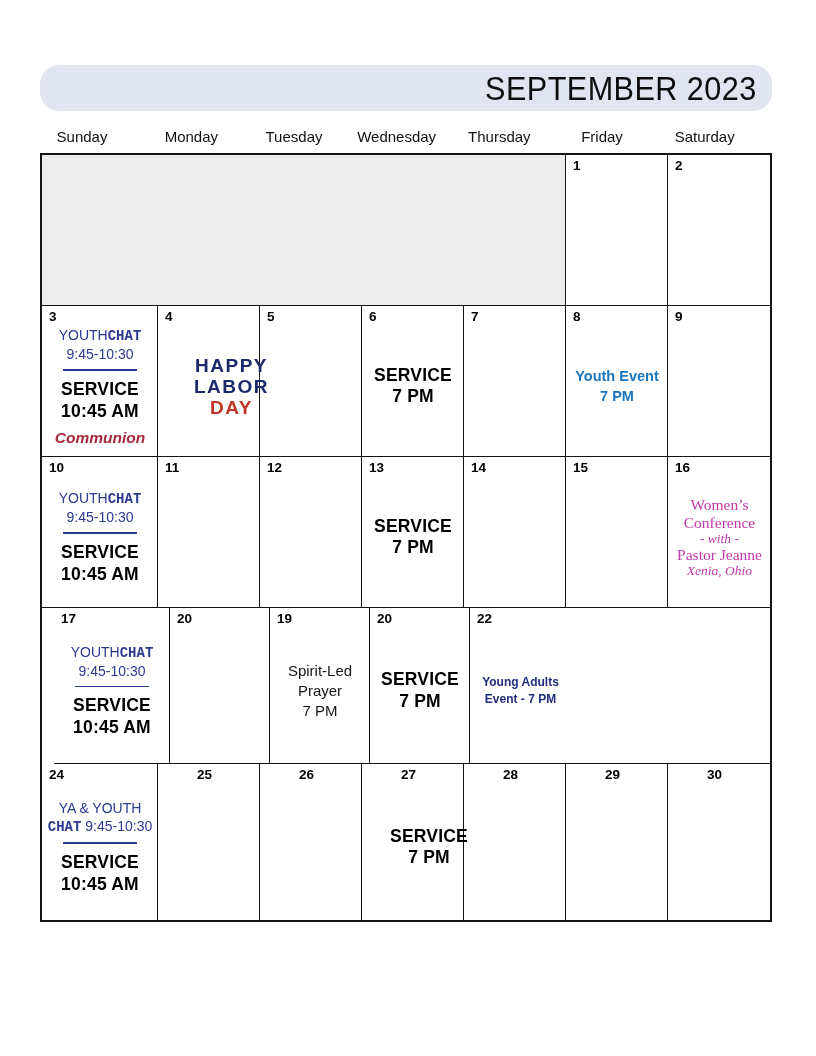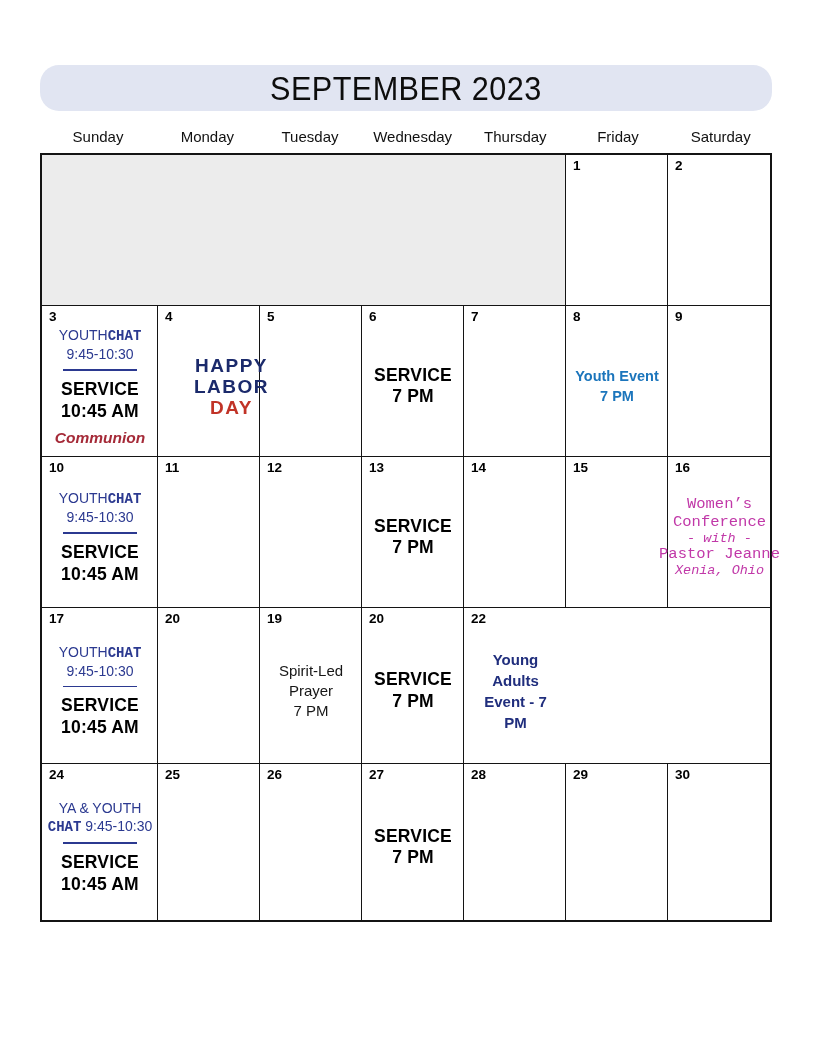--- a/index.html
+++ b/index.html
@@ -4,41 +4,41 @@
 <style>
   html,body{margin:0;padding:0;background:#ffffff;}
   .page{
     position:relative;width:816px;height:1056px;background:#ffffff;overflow:hidden;
     font-family:"Liberation Sans","DejaVu Sans",sans-serif;color:#000;
   }
   
   .titlebar{
     position:absolute;left:40px;top:65px;width:732px;height:46px;
     background:var(--title-bg,#e1e5f2);
-    display:flex;align-items:center;justify-content:center;border-radius:19px;
+    display:flex;align-items:center;justify-content:flex-end;border-radius:19px;
   }
   .titlebar h1{
     margin:0;font-size:34px;font-weight:400;letter-spacing:.5px;color:#0d0d0d;
     transform:scaleX(.9);transform-origin:center;white-space:nowrap;
   }
   
   .weekday-row{
-    position:absolute;left:40px;top:128px;width:732px;
+    position:absolute;left:24px;top:128px;width:732px;
     display:grid;grid-template-columns:116px repeat(6,1fr);
   }
   .wd{text-align:center;font-size:15px;color:#111;}
   
   .calendar{
     position:absolute;left:40px;top:153px;width:732px;
     border:2px solid #141414;box-sizing:border-box;background:#fff;
   }
   .week{display:grid;grid-template-columns:116px repeat(6,1fr);border-bottom:1.5px solid #141414;}
-  .week:last-child{border-bottom:none;}
+  .week:last-child{border-bottom:none;gap:32px;}
   .week:nth-child(1),.week:nth-child(2),.week:nth-child(3){height:150px;}
-  .week:nth-child(4){height:155px;}
+  .week:nth-child(4){height:155px;margin-left:12px;}
   .week:nth-child(5){height:156px;}
   .cell{
     border-right:1.5px solid #141414;box-sizing:border-box;min-width:0;
     display:flex;flex-direction:column;padding:4px 6px 4px 7px;
   }
   .cell:last-child{border-right:none;}
   .blank{background:var(--blank-gray,#ececec);}
   .daynum{font-weight:bold;font-size:13.5px;line-height:1.1;color:#000;}
   .events{flex:1;display:flex;flex-direction:column;align-items:center;justify-content:center;width:100%;padding-bottom:4px;}
   .ev{text-align:center;}
@@ -46,24 +46,24 @@
   .youthchat{color:var(--navy,#2b3990);font-size:14px;line-height:1.3;}
   .ycline{white-space:nowrap;}
   .seg.b{font-weight:bold;font-family:Liberation Mono, monospace;}
   .ev-divider{width:74px;height:1.5px;background:var(--navy,#2b3990);margin:6px 0 8px;}
   .service{font-weight:bold;font-size:17.5px;line-height:1.25;letter-spacing:.2px;color:#000;}
   .communion{color:var(--communion-red,#a52a38);font-weight:bold;font-style:italic;font-size:15.5px;margin-top:6px;}
   .labor{font-weight:bold;font-size:19px;line-height:1.12;letter-spacing:1.5px;margin-left:45px;}
   .labor .blue{color:var(--labor-navy,#1b2a6b);display:block;}
   .labor .red{color:var(--labor-red,#c13327);display:block;}
   .blueev{color:var(--bright-blue,#1b75bc);font-weight:bold;font-size:14.5px;line-height:1.4;}
-  .navyev{color:var(--dark-navy,#202e7d);font-weight:bold;font-size:15px;line-height:1.4;text-align:center;}
+  .navyev{color:var(--dark-navy,#202e7d);font-weight:bold;font-size:12px;line-height:1.4;text-align:center;}
   .plainev{font-size:15px;line-height:1.35;color:#161616;}
   .womens{
-    color:var(--magenta,#c138a8);font-family:Liberation Mono, monospace;
+    color:var(--magenta,#c138a8);font-family:Liberation Serif, serif;
     font-size:15.5px;line-height:1.12;
   }
   .womens span{display:block;white-space:nowrap;}
   .womens .it{font-style:italic;font-size:13.5px;}
 </style>
 </head>
 <body>
 
 <div class="page">
   <div class="titlebar">

